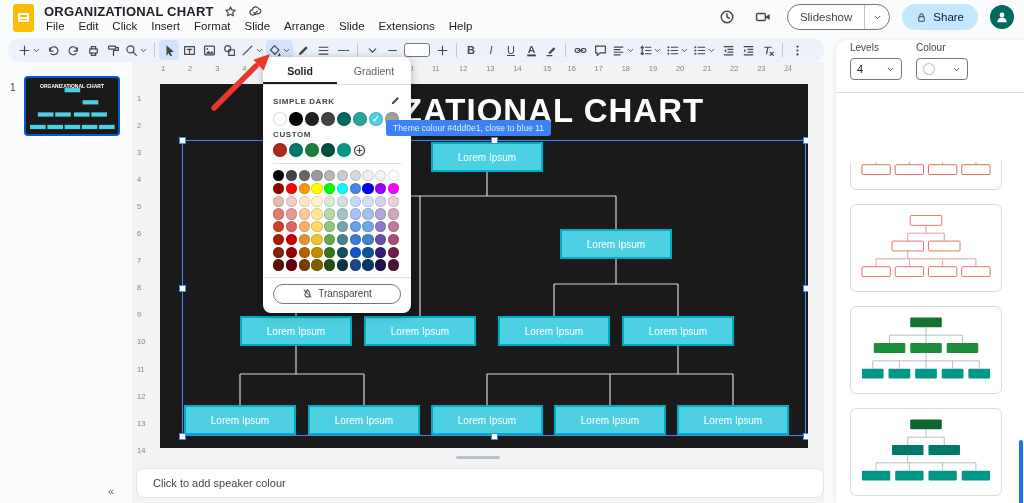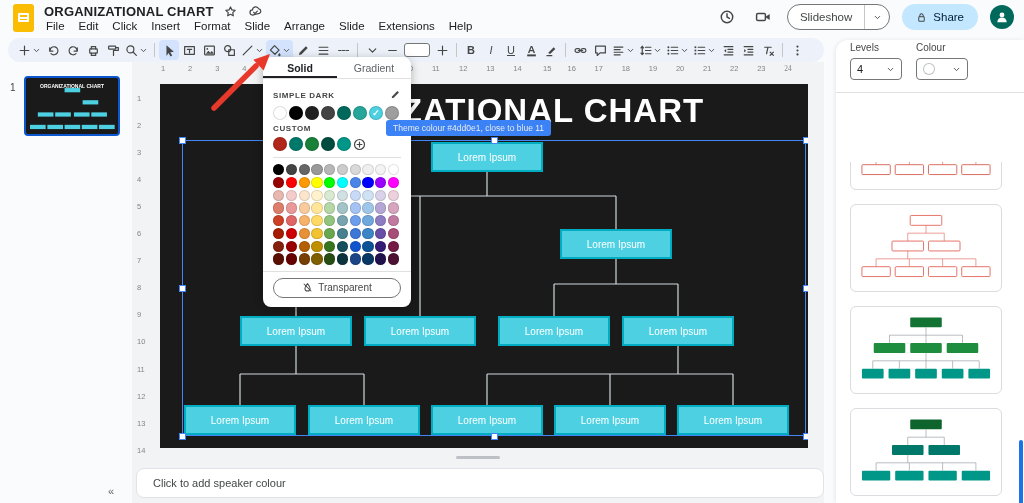--- a/index.html
+++ b/index.html
@@ -53,21 +53,21 @@
   .notes-text { font-size:11px; color:#444746; }
 
   
   .filmstrip { position:absolute; left:0; top:62px; width:132px; height:441px; }
   .slide-num { position:absolute; left:10px; top:20px; font-size:10px; color:#444746; }
   .thumb { position:absolute; left:24px; top:14px; width:96px; height:60px; border:2px solid #0b57d0; border-radius:4px; overflow:hidden; background:#1a1a1a; }
   .collapse-btn { position:absolute; left:102px; top:420px; width:18px; height:18px; display:flex; align-items:center; justify-content:center; color:#5f6368; font-size:11px; }
 
   
   .popup { position:absolute; left:263px; top:57px; width:148px; background:#fff; border-radius:8px; box-shadow:0 2px 10px rgba(0,0,0,.28); z-index:50; padding-bottom:9px; }
-  .tabs { display:flex; border-bottom:1px solid #e0e0e0; height:22px; }
+  .tabs { display:flex; border-bottom:1px solid #e0e0e0; height:28px; }
   .tab { flex:1; display:flex; align-items:center; justify-content:center; font-size:10.5px; color:#5f6368; cursor:pointer; }
   .tab.active { color:#202124; font-weight:bold; box-shadow:inset 0 -2px 0 #202124; }
   .pop-body { padding:6px 10px 0 10px; }
   .sec-label { font-size:8px; font-weight:bold; letter-spacing:.6px; color:#444746; display:flex; align-items:center; justify-content:space-between; margin:4px 0 4px 0; }
   .swrow { display:flex; gap:2px; align-items:center; margin-bottom:2px; }
   .sw { width:14px; height:14px; border-radius:50%; box-shadow:inset 0 0 0 1px rgba(0,0,0,.14); position:relative; cursor:pointer; flex:0 0 auto; }
   .sw .chk { position:absolute; inset:0; display:flex; align-items:center; justify-content:center; color:#fff; font-size:9px; font-weight:bold; }
   .prow { display:flex; gap:1.6px; margin-bottom:1.6px; }
   .psw { width:11.2px; height:11.2px; border-radius:50%; box-shadow:inset 0 0 0 1px rgba(0,0,0,.12); cursor:pointer; }
   .pop-div { height:1px; background:#e0e0e0; margin:6px 0; }

